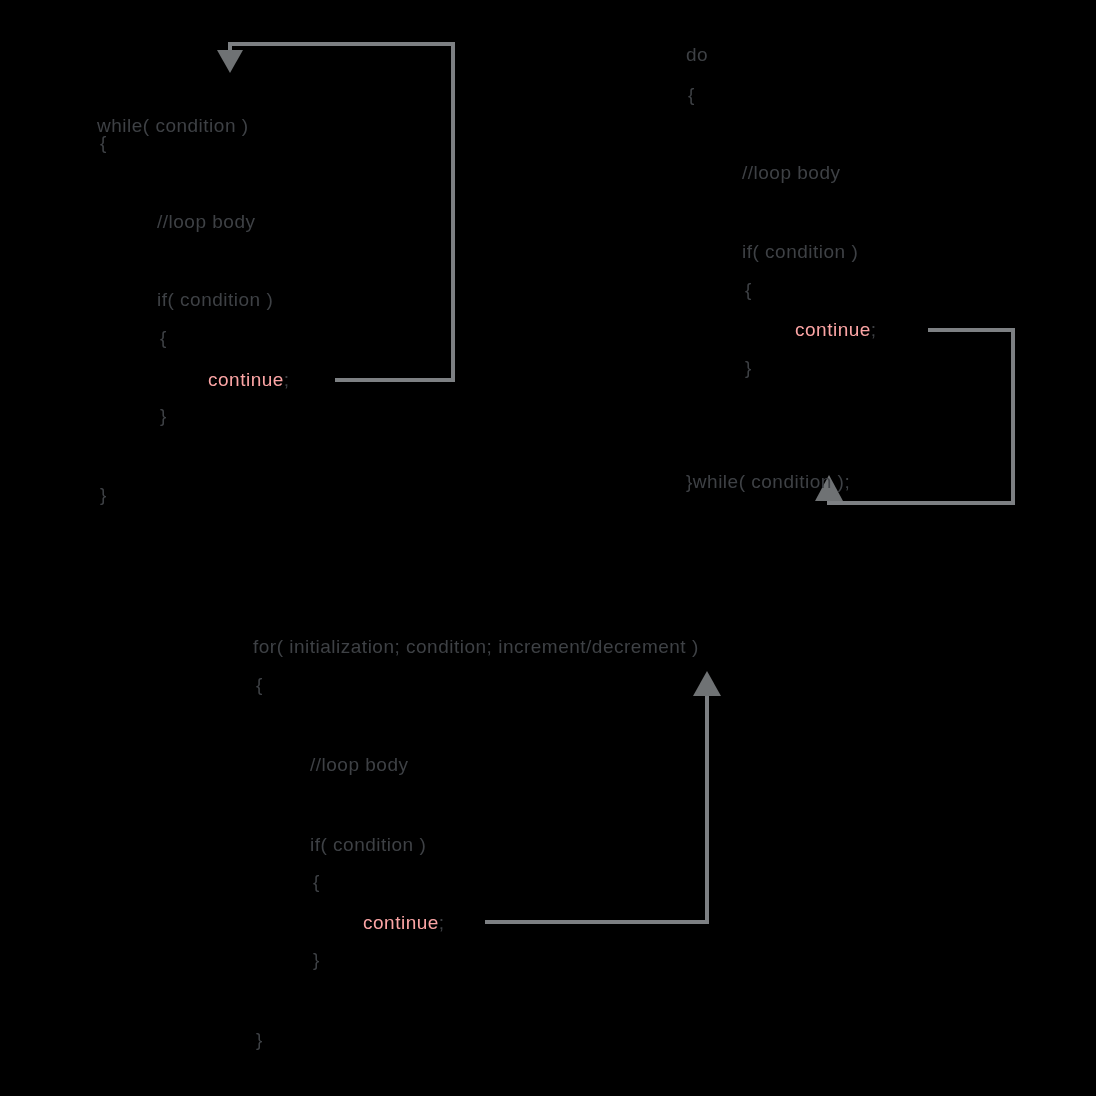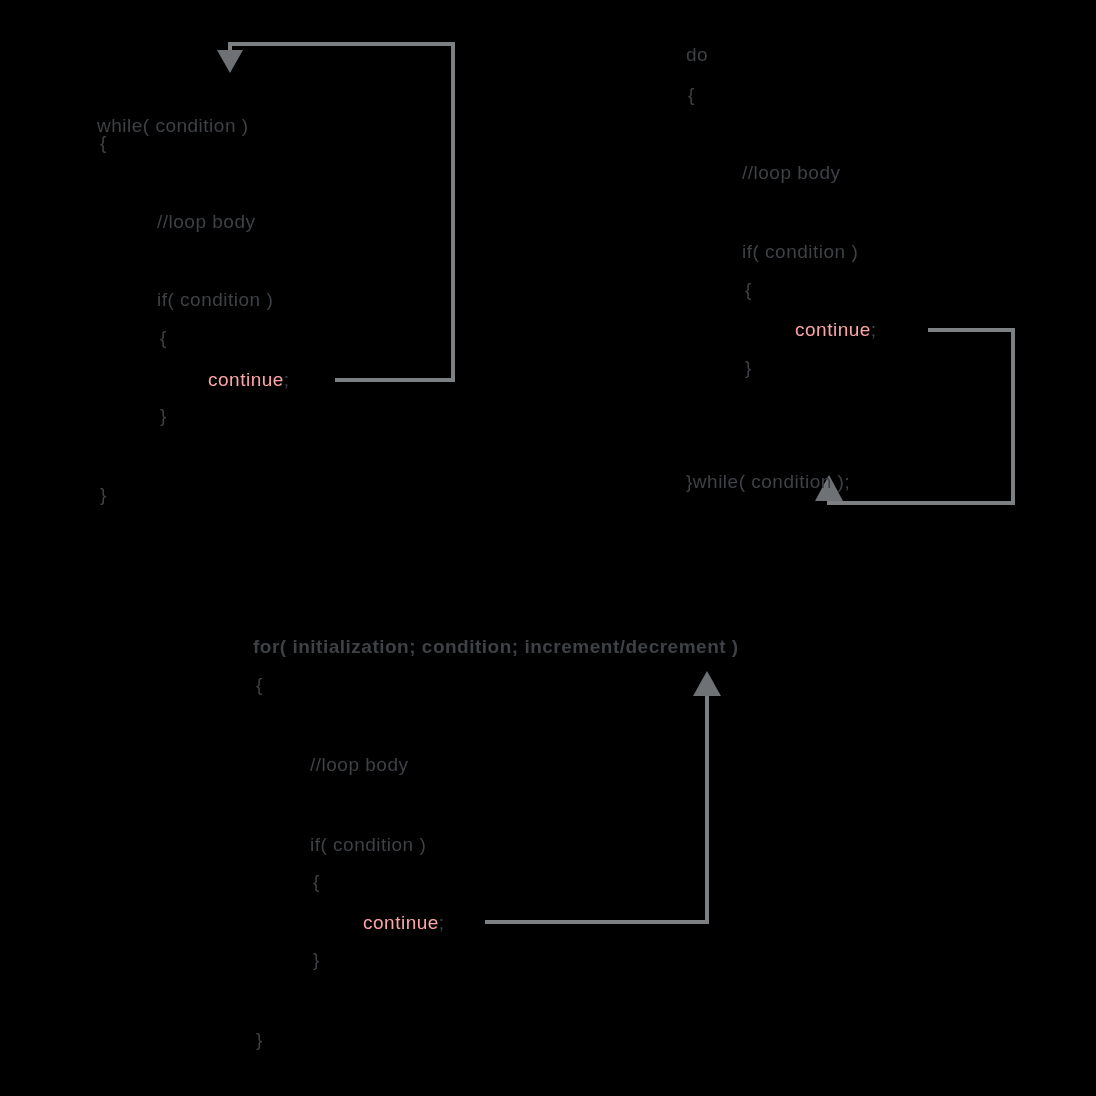--- a/index.html
+++ b/index.html
@@ -88,21 +88,21 @@
     <div class="code-line" style="left:742px; top:237px;">if( condition )</div>
     <div class="code-line" style="left:745px; top:275px;">{</div>
     <div class="code-line" style="left:795px; top:315px;">
       <span class="keyword">continue</span><span class="semi">;</span>
     </div>
     <div class="code-line" style="left:745px; top:353px;">}</div>
     <div class="code-line" style="left:686px; top:455px;margin-top:12px;">}while( condition );</div>
   </div>
 
   <div>
-    <div class="code-line" style="left:253px; top:632px;font-weight:bold;">for( initialization; condition; increment/decrement )</div>
+    <div class="code-line" style="left:253px; top:632px;">for( initialization; condition; increment/decrement )</div>
     <div class="code-line" style="left:256px; top:670px;">{</div>
     <div class="code-line" style="left:310px; top:750px;">//loop body</div>
     <div class="code-line" style="left:310px; top:830px;">if( condition )</div>
     <div class="code-line" style="left:313px; top:867px;">{</div>
     <div class="code-line" style="left:363px; top:908px;">
       <span class="keyword">continue</span><span class="semi">;</span>
     </div>
     <div class="code-line" style="left:313px; top:945px;">}</div>
     <div class="code-line" style="left:256px; top:1025px;">}</div>
   </div>

